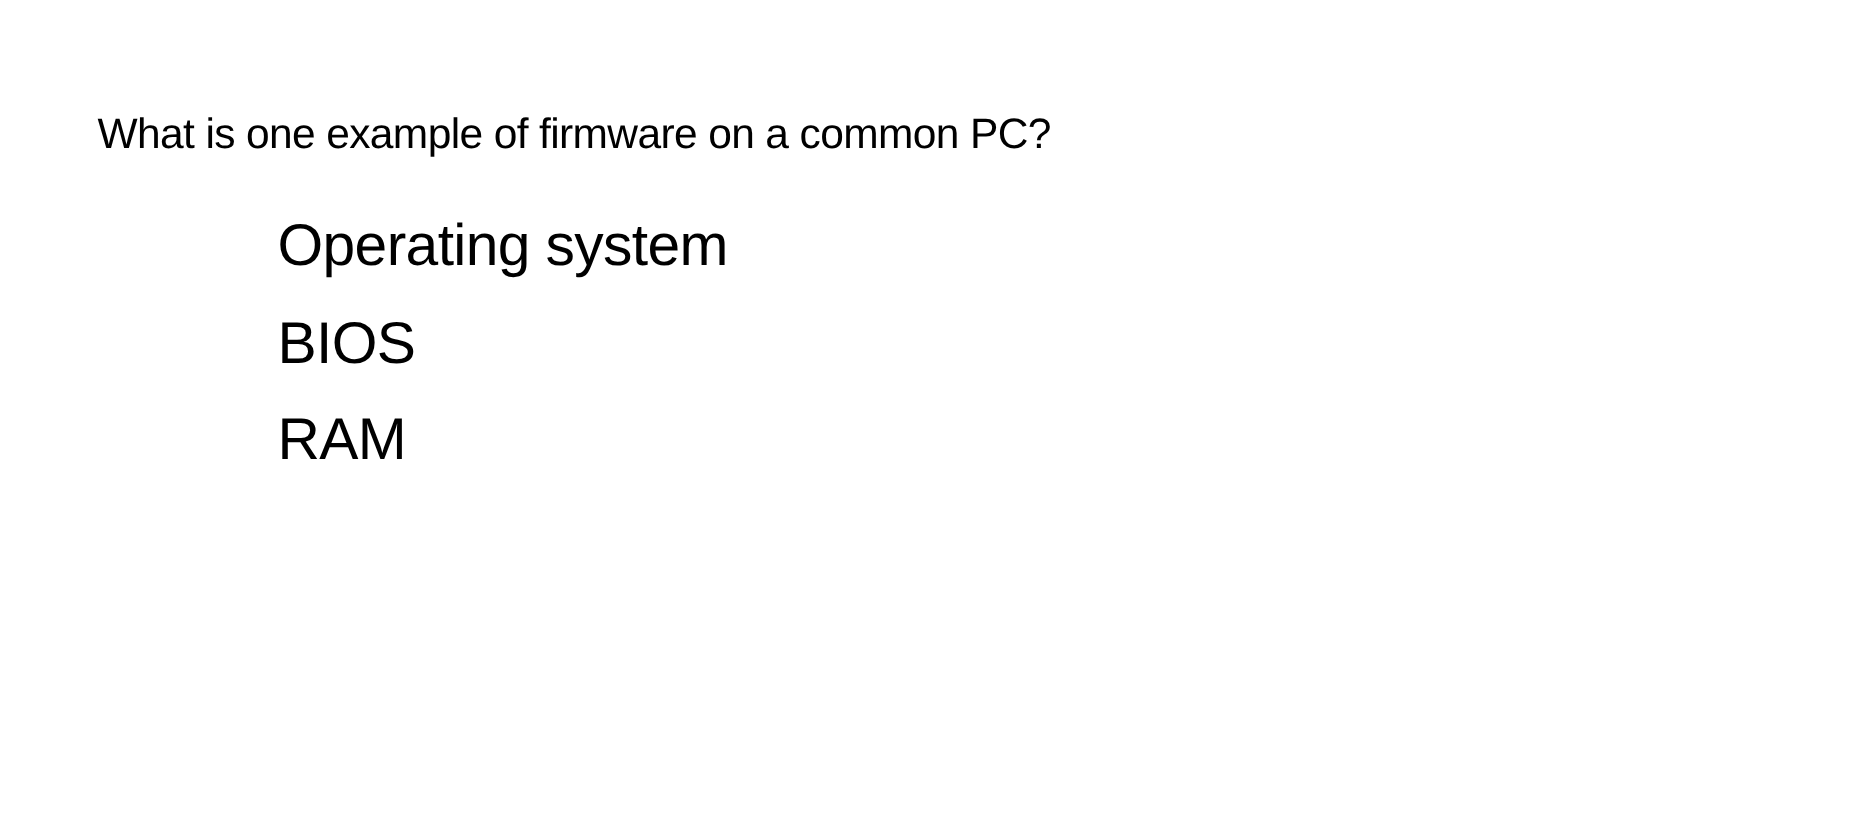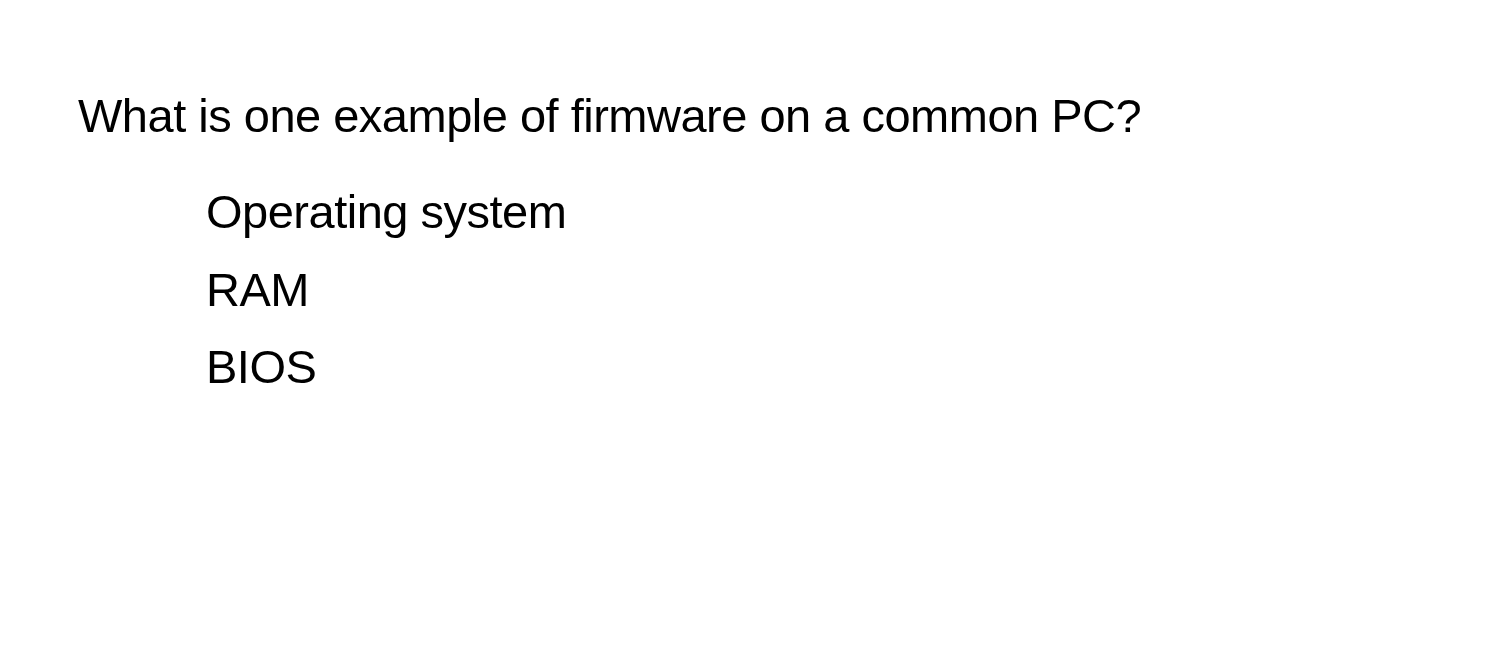--- a/index.html
+++ b/index.html
@@ -10,36 +10,37 @@
     body {
       width: 1500px;
       height: 656px;
       background: #ffffff;
       font-family: -apple-system, BlinkMacSystemFont, "Segoe UI", Helvetica, Arial, sans-serif;
       color: #000000;
       padding-top: 88px;
       padding-left: 78px;
     }
     .question {
-      font-size: 47px;
+      font-size: 34px;
       font-weight: 400;
       margin-bottom: 30px;
       letter-spacing: -0.5px;
     }
     .answers {
       padding-left: 128px;
     }
     .answer-item {
       font-size: 47px;
       font-weight: 400;
       line-height: 1.65;
       letter-spacing: -0.5px;
+      margin-left: 16px;
     }
   </style>
 </head>
 <body>
 
 <div class="question">What is one example of firmware on a common PC?</div>
 <div class="answers">
   <div class="answer-item">Operating system</div>
+  <div class="answer-item">BIOS</div>
   <div class="answer-item">RAM</div>
-  <div class="answer-item">BIOS</div>
 </div>
 
 </body></html>

